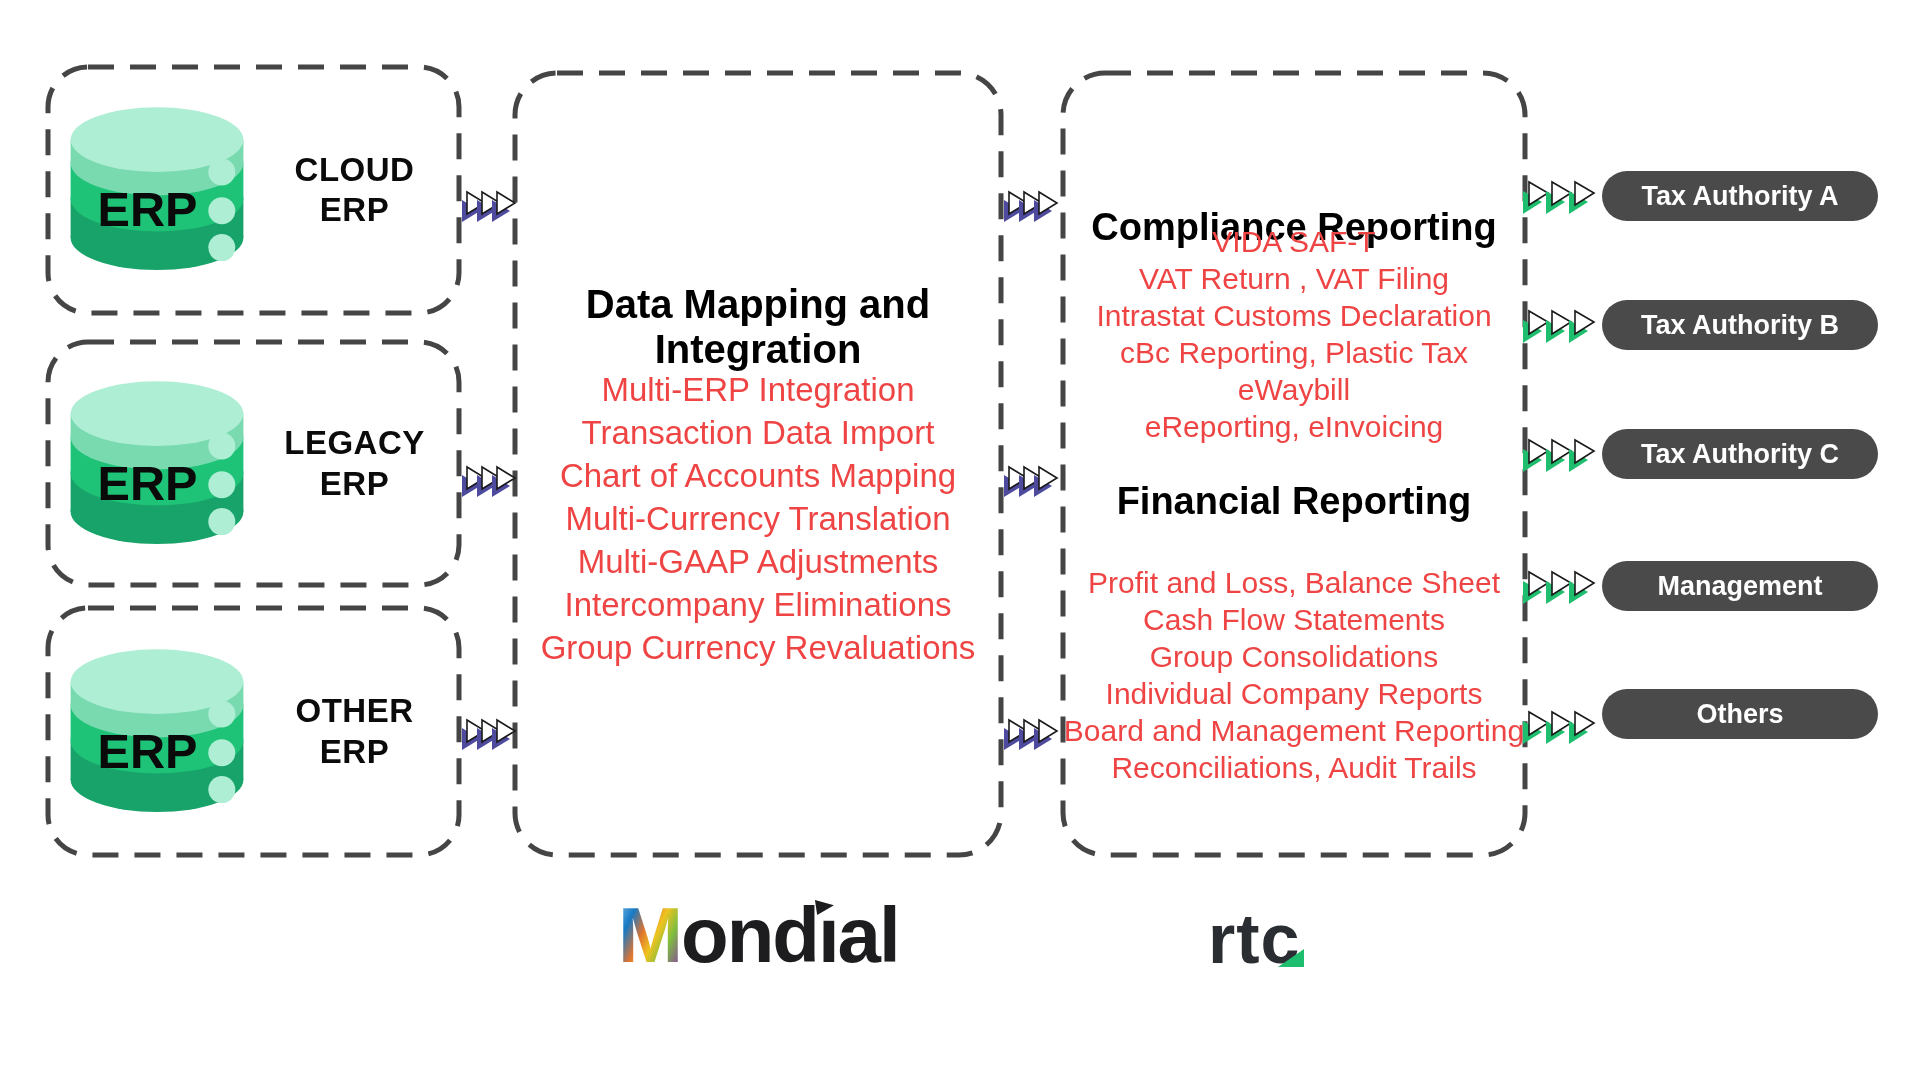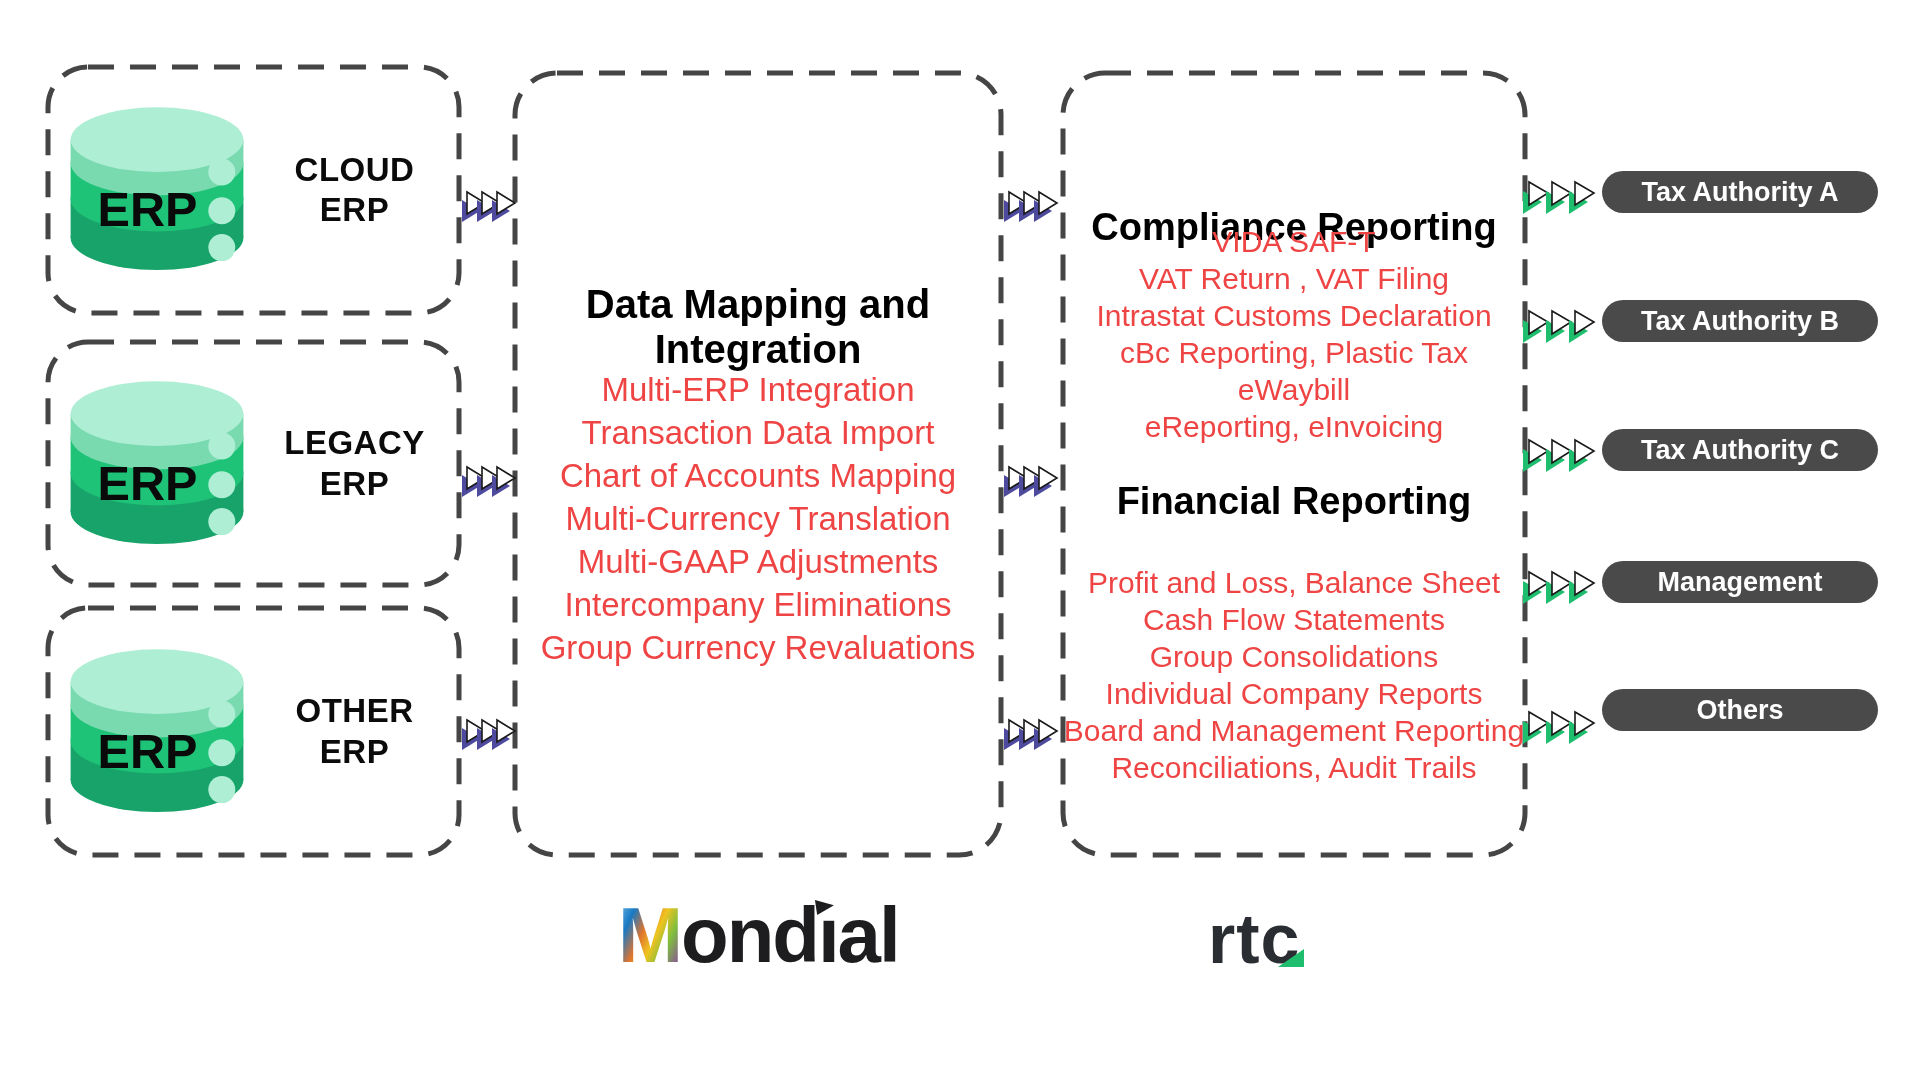--- a/index.html
+++ b/index.html
@@ -26,21 +26,21 @@
   
   .rep-title{position:absolute;left:0;width:100%;text-align:center;font-size:38px;font-weight:700;color:#000;}
   .comp-title{top:136px;}
   .fin-title{top:410px;}
   .rep-list{font-size:30px;line-height:37px;}
   .rep-list div{height:37px;}
   .comp-list{top:153px;}
   .fin-list{top:494px;}
   
   .pill{
-    position:absolute;left:1602px;width:276px;height:42px;background:#4a4a4a;border-radius:26px;
+    position:absolute;left:1602px;width:276px;height:50px;background:#4a4a4a;border-radius:26px;
     display:flex;align-items:center;justify-content:center;color:#fff;font-size:27px;font-weight:700;
   }
   
   .arrows{position:absolute;}
   
   .mondial{position:absolute;left:618px;top:896px;font-size:78px;font-weight:800;
     letter-spacing:-2px;color:#1d1d1f;white-space:nowrap;line-height:1;}
   .mondial .m{
     background:linear-gradient(115deg,#8fd0f2 0%,#1779c4 24%,#e0752f 42%,#efc320 56%,#7fbe3e 72%,#8a4a9e 92%);
     -webkit-background-clip:text;background-clip:text;color:transparent;font-weight:800;

